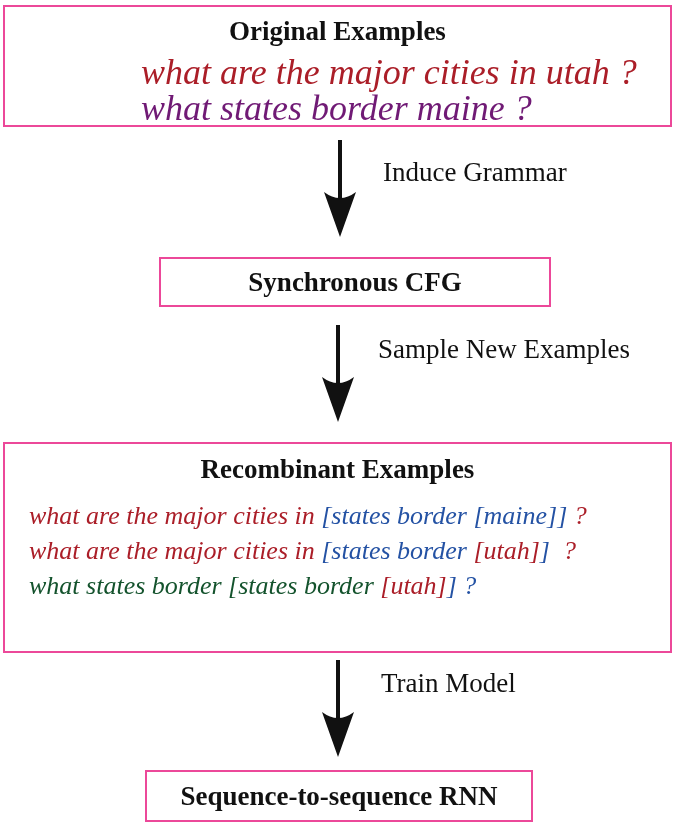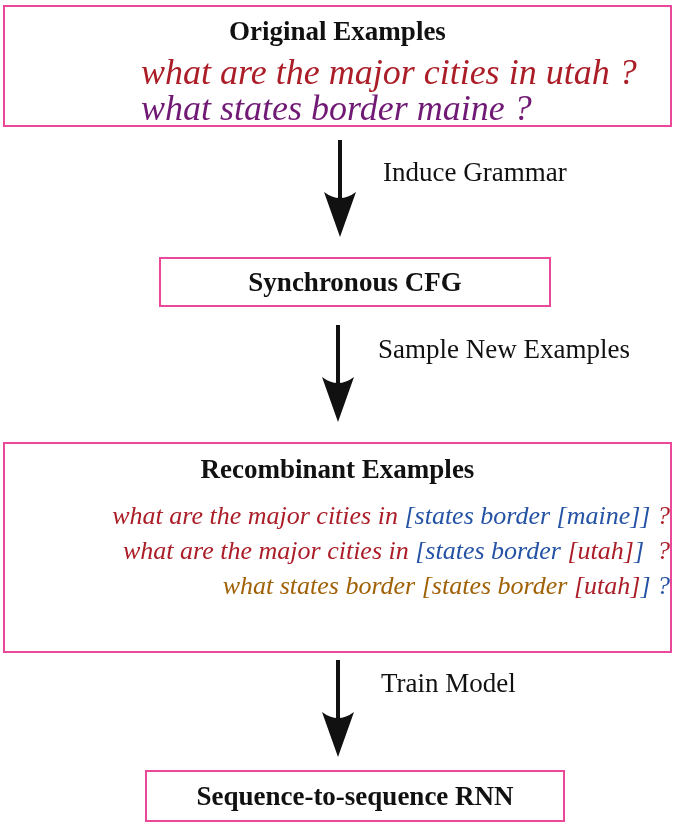--- a/index.html
+++ b/index.html
@@ -39,29 +39,29 @@
     font-size: 36px;
     line-height: 36px;
     white-space: pre-wrap;
   }
   
   #box-scfg { left: 159px; top: 257px; width: 392px; height: 50px; }
   #box-scfg .box-title { line-height: 46px; margin: 0; }
   
   #box-recombinant { left: 3px; top: 442px; width: 669px; height: 211px; }
   #box-recombinant .box-title { margin-top: 10px; }
-  #box-recombinant .lines { margin: 13px 0 0 24px; text-align: right; }
+  #box-recombinant .lines { margin: 13px 0 0 24px; }
   #box-recombinant .example-line {
     font-style: italic;
     font-size: 26px;
     line-height: 35px;
     white-space: pre-wrap;
   }
   
-  #box-rnn { left: 145px; top: 770px; width: 420px; height: 52px; }
+  #box-rnn { left: 145px; top: 770px; width: 388px; height: 52px; }
   #box-rnn .box-title { line-height: 48px; margin: 0; }
 
   .arrow {
     position: absolute;
     width: 36px;
     height: 98px;
   }
   #arrow-1 { left: 322px; top: 140px; }
   #arrow-2 { left: 320px; top: 325px; }
   #arrow-3 { left: 320px; top: 660px; }
@@ -104,21 +104,21 @@
     <line x1="18" y1="0" x2="18" y2="58" stroke="#111111" stroke-width="4"></line>
     <path d="M18 97 L2 52 Q18 64 34 52 Z" fill="#111111"></path>
   </svg>
   <div class="arrow-label" id="label-2">Sample New Examples</div>
 
   <div class="fbox" id="box-recombinant">
     <div class="box-title">Recombinant Examples</div>
     <div class="lines" id="recombinant-lines">
         <div class="example-line"><span style="color: rgb(171, 30, 40);">what are the major cities in </span><span style="color: rgb(36, 82, 164);">[states border [maine]]</span><span style="color: rgb(171, 30, 40);"> ?</span></div>
         <div class="example-line"><span style="color: rgb(171, 30, 40);">what are the major cities in </span><span style="color: rgb(36, 82, 164);">[states border </span><span style="color: rgb(171, 30, 40);">[utah]</span><span style="color: rgb(36, 82, 164);">]</span><span style="color: rgb(171, 30, 40);">  ?</span></div>
-        <div class="example-line"><span style="color: #a16207;">what states border [states border </span><span style="color: rgb(171, 30, 40);">[utah]</span><span style="color: rgb(36, 82, 164);">] ?</span></div>
+        <div class="example-line"><span style="color: #14532d;">what states border [states border </span><span style="color: rgb(171, 30, 40);">[utah]</span><span style="color: rgb(36, 82, 164);">] ?</span></div>
       </div>
   </div>
 
   <svg class="arrow" id="arrow-3" viewBox="0 0 36 98" aria-hidden="true">
     <line x1="18" y1="0" x2="18" y2="58" stroke="#111111" stroke-width="4"></line>
     <path d="M18 97 L2 52 Q18 64 34 52 Z" fill="#111111"></path>
   </svg>
   <div class="arrow-label" id="label-3">Train Model</div>
 
   <div class="fbox" id="box-rnn">

